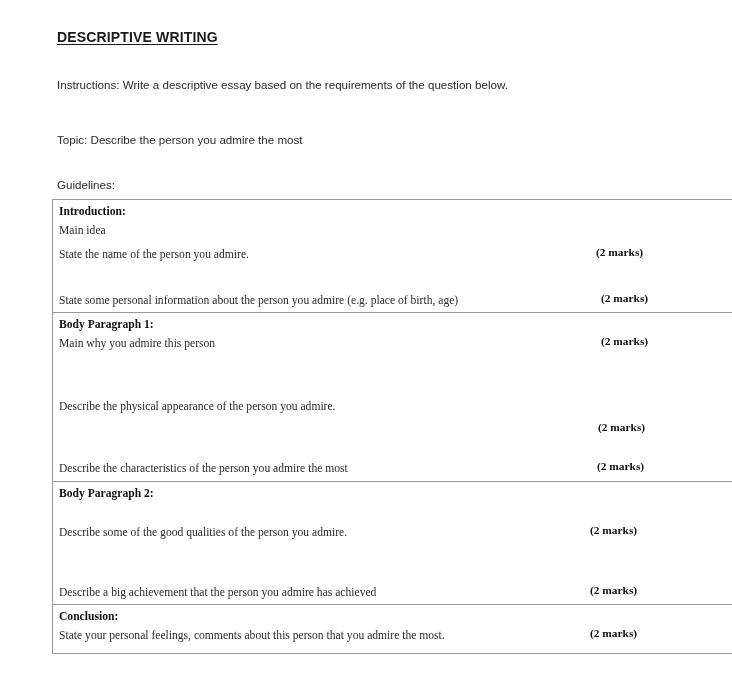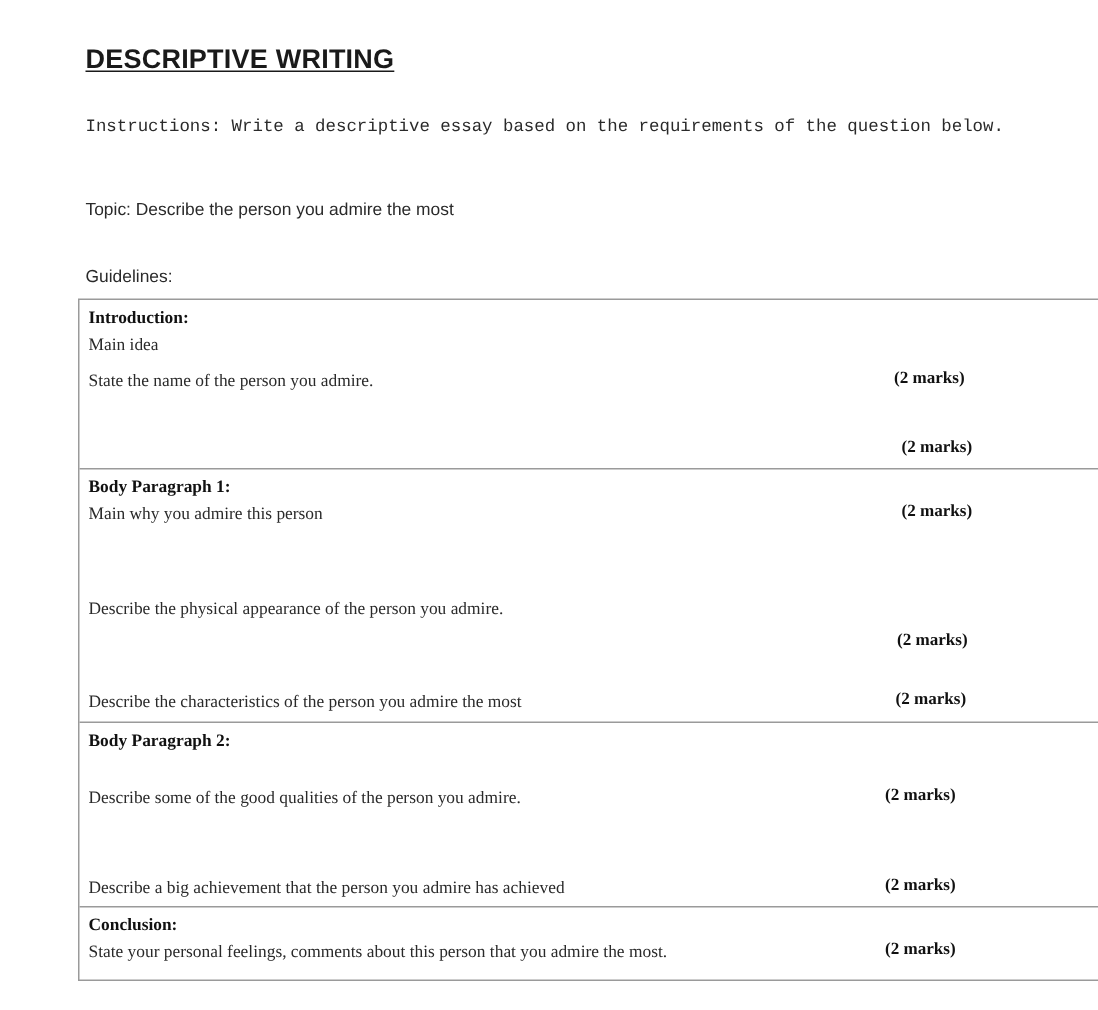--- a/index.html
+++ b/index.html
@@ -20,35 +20,34 @@
     left: 0;
     top: 0;
     width: 732px;
     height: 673px;
     background: #ffffff;
   }
   .doc-title {
     position: absolute;
     left: 57px;
     top: 29px;
-    font-size: 18px;
+    font-size: 14px;
     font-weight: bold;
     letter-spacing: 0.15px;
     text-decoration: underline;
     text-underline-offset: 2px;
     white-space: nowrap;
   }
   .instructions {
     position: absolute;
     left: 57px;
     top: 78px;
     font-size: 11.6px;
     white-space: nowrap;
     color: #2a2a2a;
-    font-family: Liberation Mono, monospace;
   }
   .topic {
     position: absolute;
     left: 57px;
     top: 133px;
     font-size: 11.6px;
     white-space: nowrap;
     color: #2a2a2a;
   }
   .guidelines-label {
@@ -126,20 +125,21 @@
     <div class="section">
       <div class="section-heading">Introduction:</div>
       <div class="row" style="height:24px;">
         <span class="row-text">Main idea</span>
       </div>
       <div class="row" style="height:46px;">
         <span class="row-text">State the name of the person you admire.</span>
         <span class="marks" style="left:543px; top:0px;">(2 marks)</span>
       </div>
       <div class="row" style="height:22px;">
+        <span class="row-text">State some personal information about the person you admire (e.g. place of birth, age)</span>
         <span class="marks" style="left:548px; top:0px;">(2 marks)</span>
       </div>
     </div>
 
     <div class="section">
       <div class="section-heading">Body Paragraph 1:</div>
       <div class="row" style="height:63px;">
         <span class="row-text">Main why you admire this person</span>
         <span class="marks" style="left:548px; top:0px;">(2 marks)</span>
       </div>

